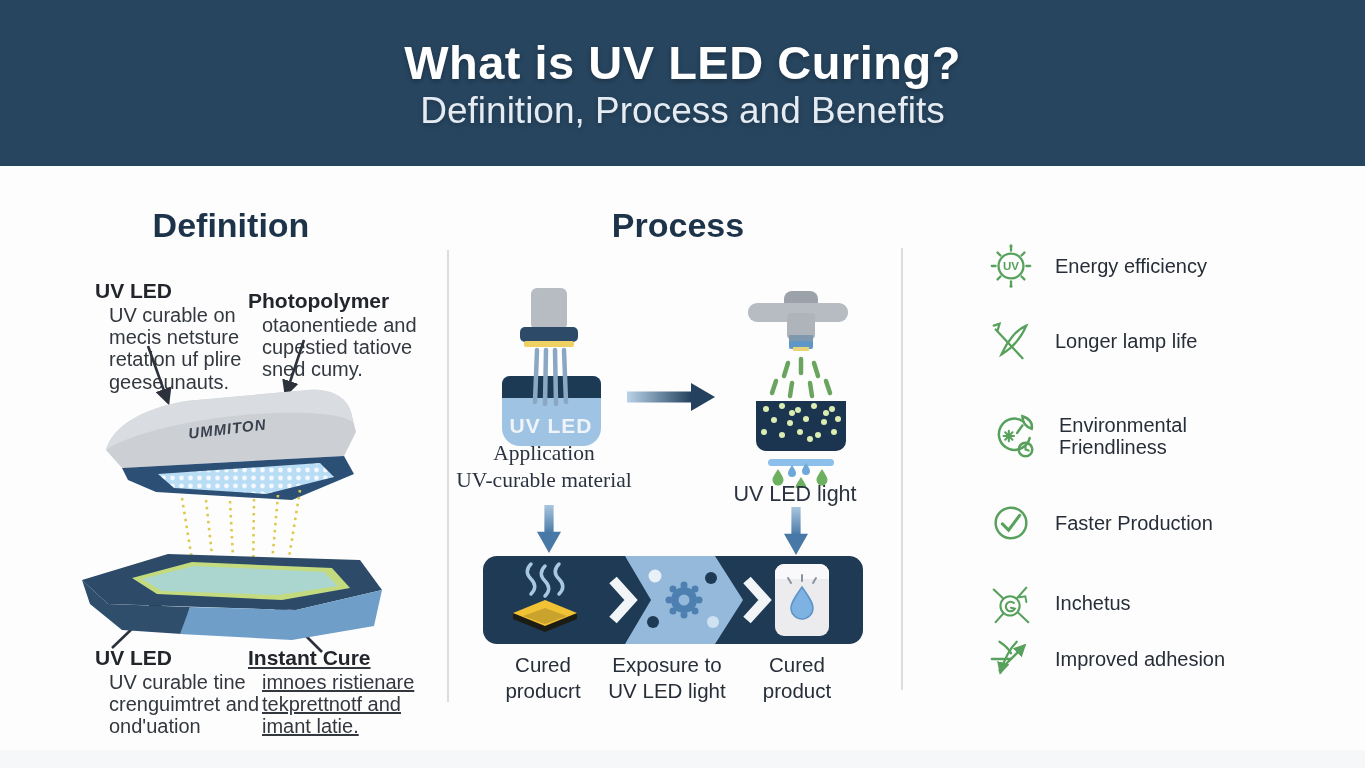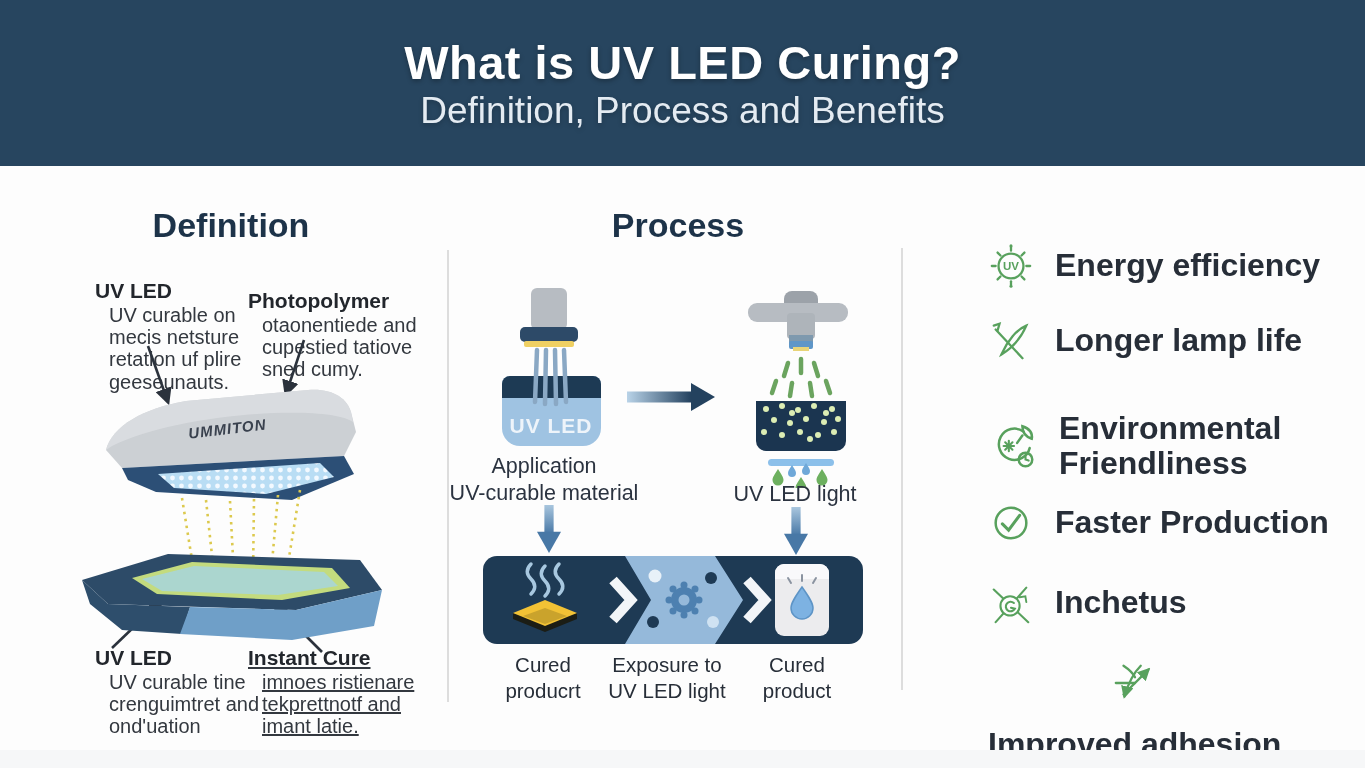--- a/index.html
+++ b/index.html
@@ -39,21 +39,21 @@
     color:#2b3340; font-size:21.5px; line-height:1.24; white-space:pre-line; font-weight:500;
   }
   .step-label {
     position:absolute; transform:translateX(-50%); text-align:center;
     color:#272e38; font-size:20.5px; line-height:1.28; white-space:pre-line; font-weight:500;
   }
   .abs { position:absolute; }
 
   
   .benefit-item { position:absolute; left:988px; display:flex; align-items:center; gap:21px; }
-  .benefit-label { color:#272e38; font-size:32px; line-height:1.1; white-space:pre-line; font-weight:700; }
+  .benefit-label { color:#272e38; font-size:20px; line-height:1.1; white-space:pre-line; font-weight:400; }
 
   .bottom-strip { position:absolute; left:0; bottom:0; width:1365px; height:18px; background:#f6f7f8; }
 
   svg text { font-family:"Liberation Sans", sans-serif; }
 </style>
 </head>
 <body>
 
 <div class="canvas">
 
@@ -213,21 +213,21 @@
       <path d="M82,186 c-3.5,5.5 -5.5,8.5 -5.5,11 a5.5,5.5 0 0 0 11,0 c0,-2.5 -2,-5.5 -5.5,-11 z" fill="#6db05f"></path>
       <path d="M61,194 c-3.5,5.5 -5.5,8.5 -5.5,11 a5.5,5.5 0 0 0 11,0 c0,-2.5 -2,-5.5 -5.5,-11 z" fill="#6db05f"></path>
     </g>
   </svg>
 
   <svg class="abs" style="left:627px; top:383px;" width="88" height="28" viewBox="0 0 88 28">
     <rect x="0" y="8.5" width="64" height="11" fill="url(#hg)"></rect>
     <polygon points="64,0 88,14 64,28" fill="#24425f"></polygon>
   </svg>
 
-  <div class="center-label" style="left:544px; top:453px;">Application
+  <div class="center-label" style="left:544px; top:440px;font-family:Liberation Serif, serif;">Application
 UV-curable material</div>
   <div class="center-label" style="left:795px; top:481px;">UV LED light</div>
 
   <svg class="abs" style="left:537px; top:503px;" width="24" height="52" viewBox="0 0 26 52">
     <rect x="8" y="0" width="10" height="31" fill="url(#vg)"></rect>
     <polygon points="0,29 26,29 13,52" fill="#4878a6"></polygon>
   </svg>
   <svg class="abs" style="left:784px; top:506px;" width="24" height="50" viewBox="0 0 26 52">
     <rect x="8" y="0" width="10" height="31" fill="url(#vg)"></rect>
     <polygon points="0,29 26,29 13,52" fill="#4878a6"></polygon>
@@ -346,21 +346,21 @@
     <svg width="46" height="46" viewBox="0 0 48 48" fill="none" stroke="#58a15d" stroke-width="2.2" stroke-linecap="round">
       <line x1="6" y1="10" x2="42" y2="44"></line>
       <line x1="40" y1="8" x2="8" y2="44"></line>
       <circle cx="23" cy="27" r="10" fill="#fdfdfd"></circle>
       <path d="M27,24 a5,5 0 1 0 1,6 l-4,-1"></path>
       <path d="M33,18 l6,-1 l1,6" stroke-width="2"></path>
     </svg>
     <div class="benefit-label">Inchetus</div>
   </div>
 
-  <div class="benefit-item" style="top:660px;flex-direction:column;">
+  <div class="benefit-item" style="top:636px;">
     <svg width="46" height="46" viewBox="0 0 48 48" fill="none" stroke="#58a15d" stroke-width="2.4" stroke-linecap="round">
       <line x1="12" y1="36" x2="38" y2="10" marker-end="url(#gah)"></line>
       <path d="M30,6 C22,14 17,24 13,38" marker-end="url(#gah)"></path>
       <line x1="4" y1="24" x2="24" y2="24"></line>
       <path d="M12,6 C18,10 22,14 24,18"></path>
     </svg>
     <div class="benefit-label">Improved adhesion</div>
   </div>
 
   <div class="bottom-strip"></div>

